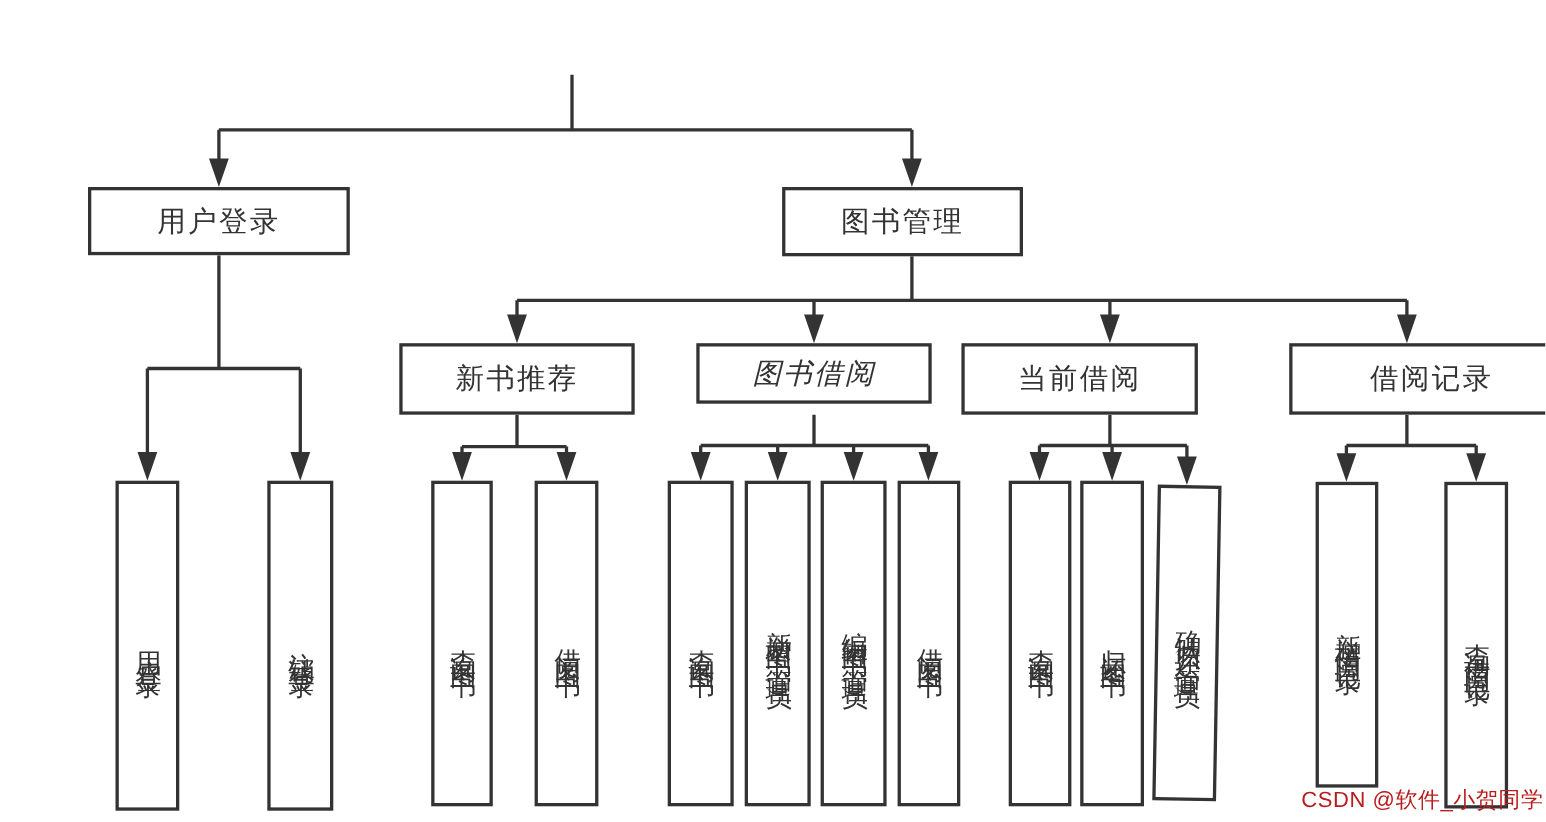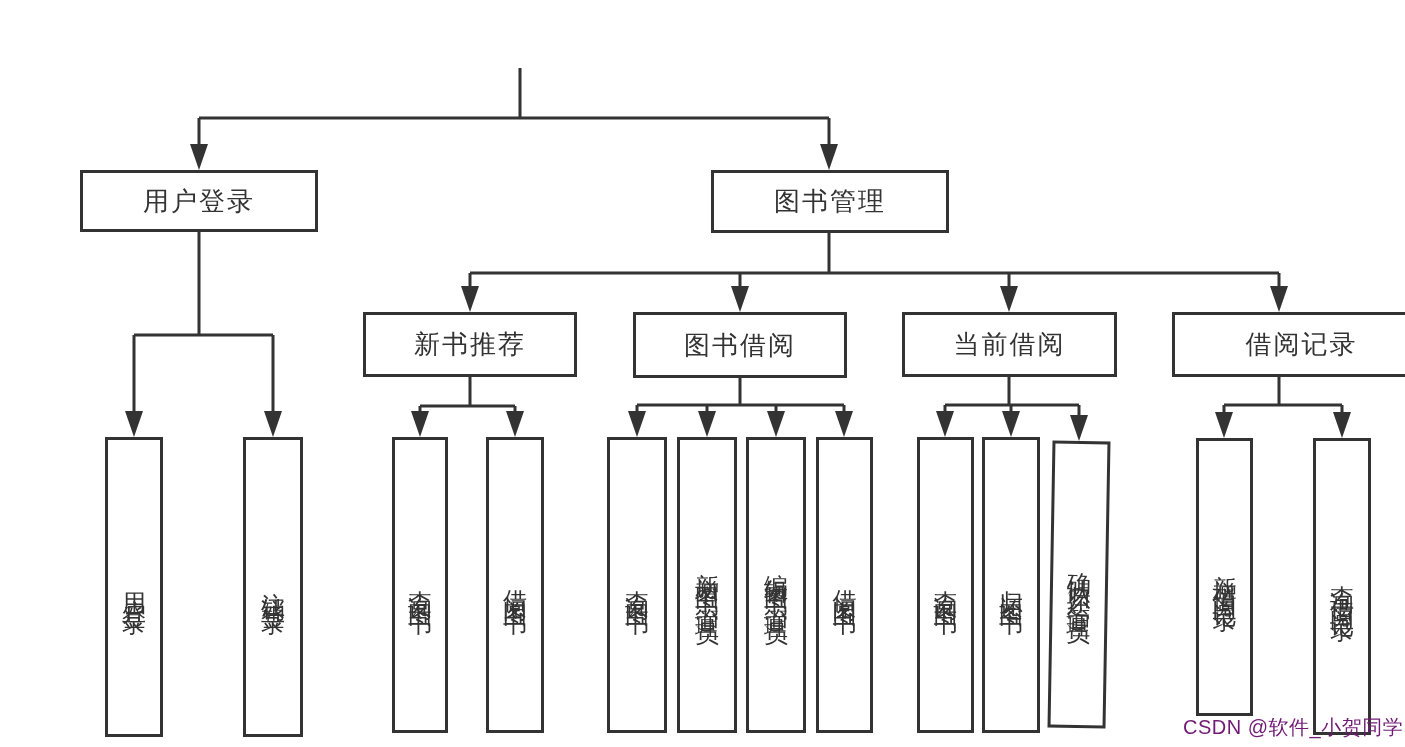--- a/index.html
+++ b/index.html
@@ -15,21 +15,21 @@
     display:flex;align-items:center;justify-content:center;z-index:1;
   }
   .node .lbl{font-size:26px;letter-spacing:2px;white-space:nowrap;color:#333333;}
   .vnode .lbl{
     writing-mode:vertical-rl;text-orientation:mixed;
     font-size:24px;letter-spacing:7px;line-height:1;white-space:nowrap;
   }
   .tilt{transform:rotate(1deg);}
   .watermark{
     position:absolute;left:1183px;top:714px;z-index:2;
-    font-size:20px;color:#701a75;white-space:nowrap;letter-spacing:0.5px;
+    font-size:20px;color:#b91c1c;white-space:nowrap;letter-spacing:0.5px;
   }
 </style>
 </head>
 <body>
 
 <div class="canvas">
 
   <svg class="connectors" width="1405" height="747" viewBox="0 0 1405 747">
     <g>
       <path d="M520 68 V118 M199 118 H829 M199 118 V150 M829 118 V150"></path>
@@ -70,31 +70,31 @@
       <path d="M1279 377 V405 M1224 405 H1342 M1224 405 V419 M1342 405 V419"></path>
       <polygon points="1215,412 1233,412 1224,438"></polygon>
       <polygon points="1333,412 1351,412 1342,438"></polygon>
     </g>
   </svg>
 
 
   <div class="node" style="left:80px;top:170px;width:238px;height:62px;">
     <span class="lbl">用户登录</span>
   </div>
-  <div class="node" style="left:711px;top:170px;width:238px;height:63px;">
+  <div class="node" style="left:711px;top:170px;width:219px;height:63px;">
     <span class="lbl">图书管理</span>
   </div>
 
   <div class="node" style="left:363px;top:312px;width:214px;height:65px;font-family:Liberation Serif, serif;">
     <span class="lbl">新书推荐</span>
   </div>
-  <div class="node" style="left:633px;top:312px;width:214px;height:66px;">
+  <div class="node" style="left:633px;top:312px;width:214px;height:55px;font-style:italic;">
     <span class="lbl">图书借阅</span>
   </div>
-  <div class="node" style="left:902px;top:312px;width:215px;height:65px;">
+  <div class="node" style="left:874px;top:312px;width:215px;height:65px;">
     <span class="lbl">当前借阅</span>
   </div>
   <div class="node" style="left:1172px;top:312px;width:259px;height:65px;">
     <span class="lbl">借阅记录</span>
   </div>
 
   <div class="node vnode" style="left:105px;top:437px;width:58px;height:300px;">
     <span class="lbl">用户登录</span>
   </div>
   <div class="node vnode" style="left:243px;top:437px;width:60px;height:300px;">

